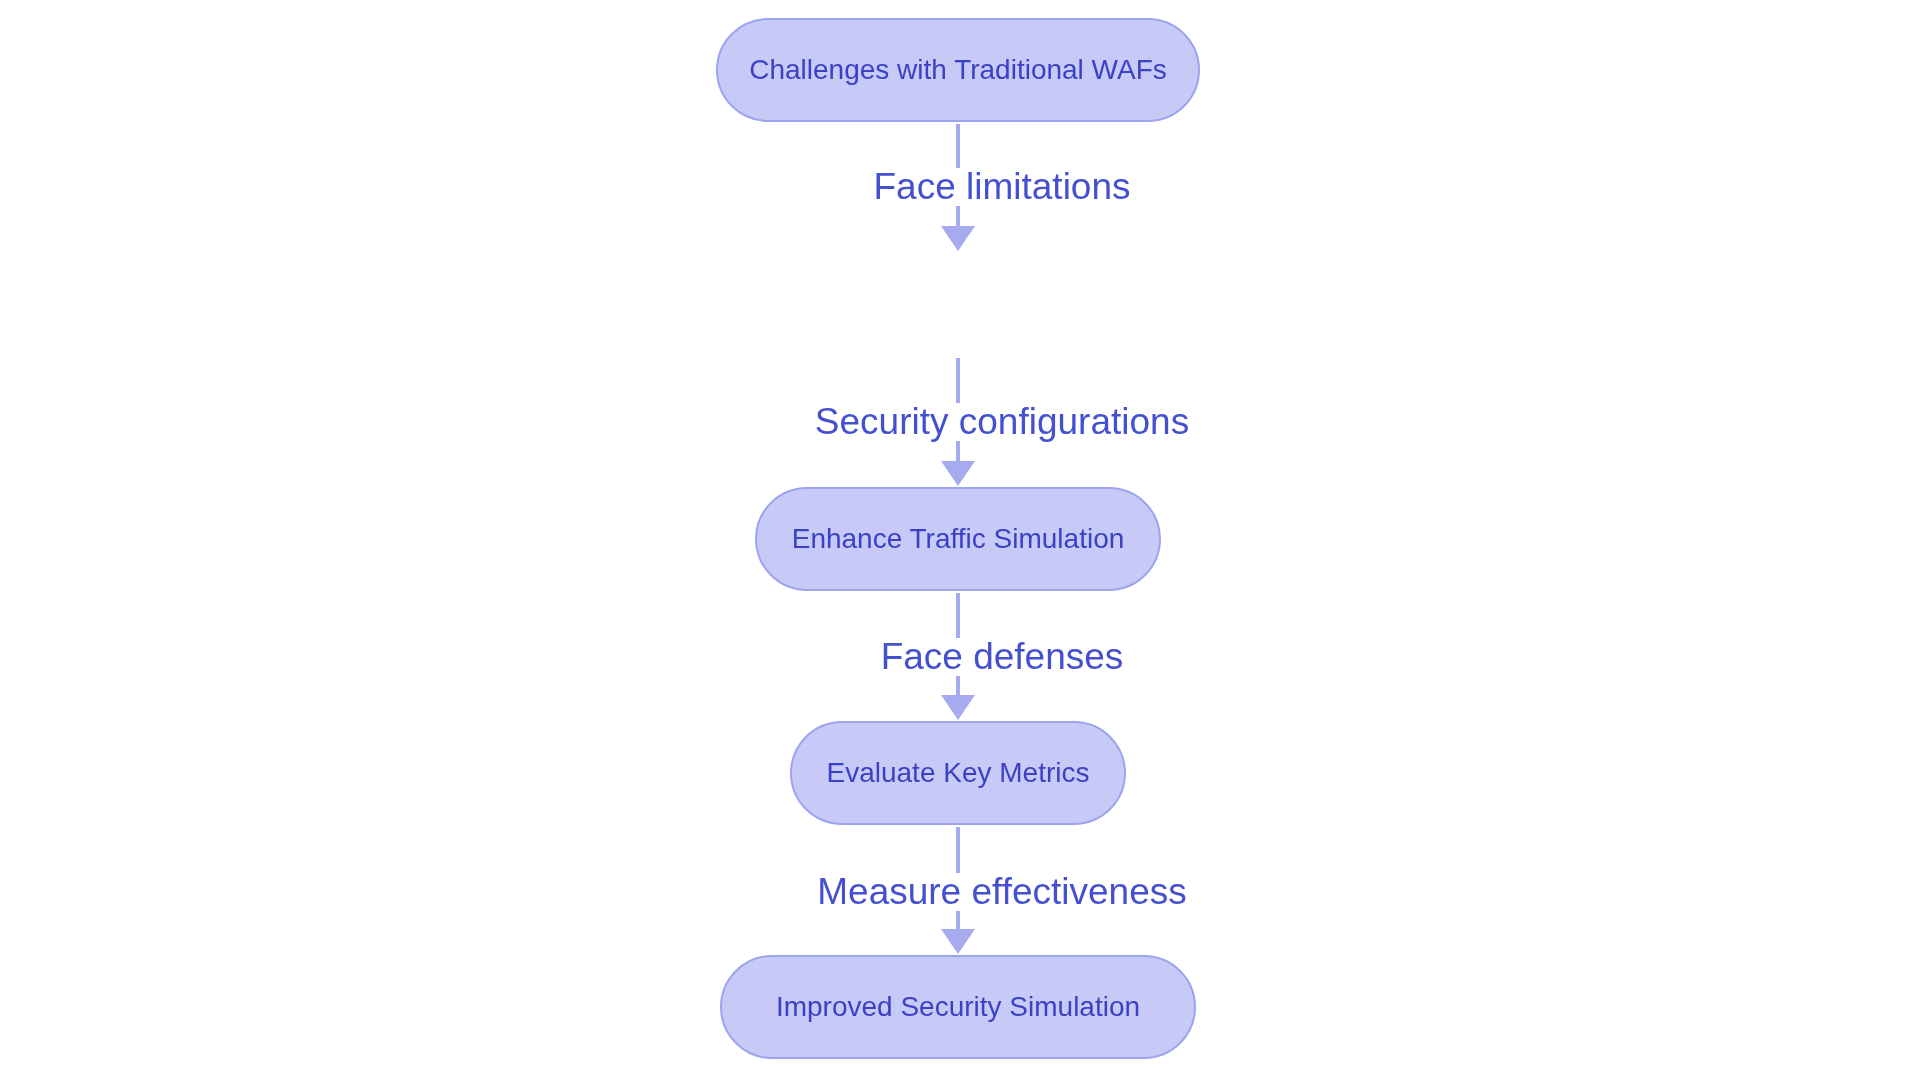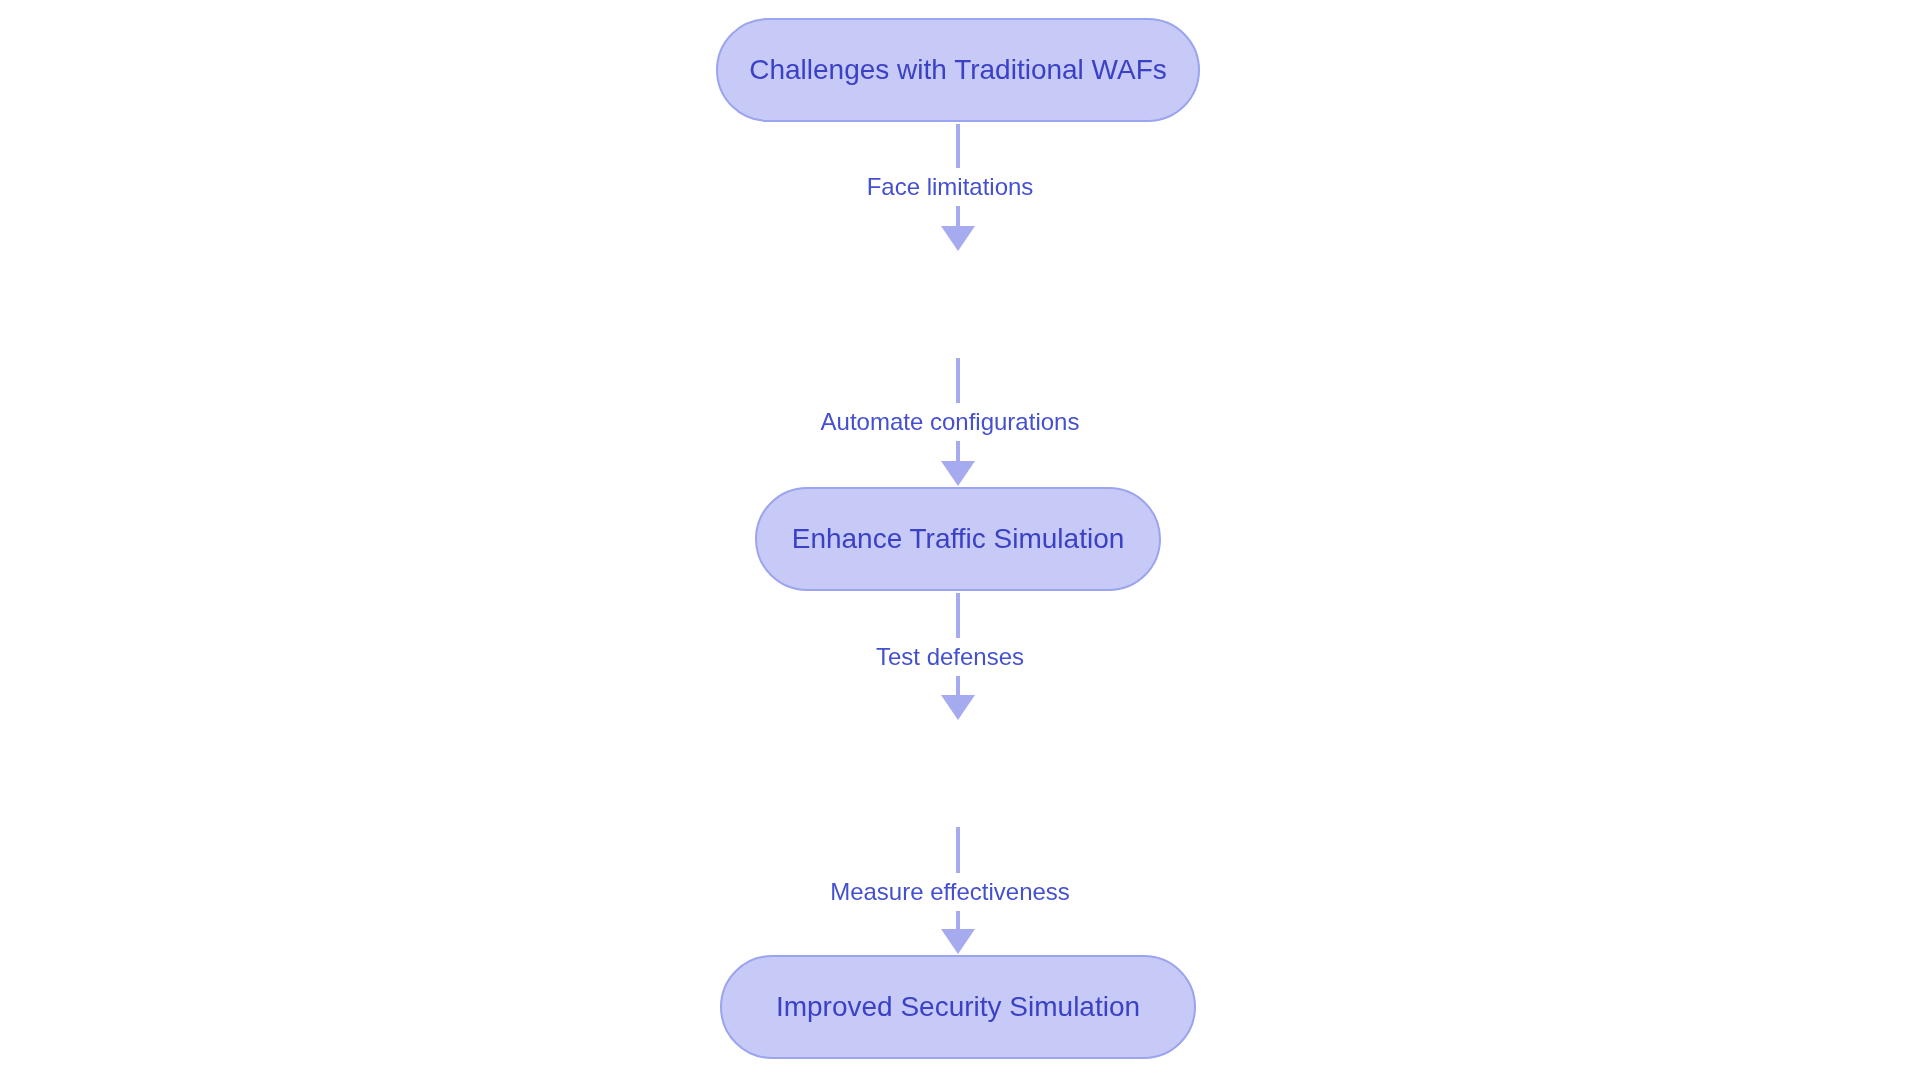--- a/index.html
+++ b/index.html
@@ -67,57 +67,58 @@
     border-top: 25px solid var(--edge-line);
     z-index: 0;
   }
   .a1 { top: 226px; }
   .a2 { top: 461px; }
   .a3 { top: 695px; }
   .a4 { top: 929px; }
 
   .edge-label {
     position: absolute;
-    left: 950px;
+    left: 1002px;
     transform: translateX(-50%);
     background: var(--bg);
     padding: 2px 8px;
-    font-size: 24px;
+    font-size: 37px;
     line-height: 34px;
     color: var(--edge-label-text);
     white-space: nowrap;
     z-index: 2;
   }
   .e1 { top: 168px; }
   .e2 { top: 403px; }
   .e3 { top: 638px; }
   .e4 { top: 873px; }
 </style>
 </head>
 <body>
 
 <div class="canvas">
 
   <div class="node n1">Challenges with Traditional WAFs</div>
 
 
   <div class="node n3">Enhance Traffic Simulation</div>
 
+  <div class="node n4">Evaluate Key Metrics</div>
 
   <div class="node n5">Improved Security Simulation</div>
 
   <div class="connector-line l1"></div>
   <div class="arrowhead a1"></div>
   <span class="edge-label e1">Face limitations</span>
 
   <div class="connector-line l2"></div>
   <div class="arrowhead a2"></div>
-  <span class="edge-label e2">Automate configurations</span>
+  <span class="edge-label e2">Security configurations</span>
 
   <div class="connector-line l3"></div>
   <div class="arrowhead a3"></div>
-  <span class="edge-label e3">Test defenses</span>
+  <span class="edge-label e3">Face defenses</span>
 
   <div class="connector-line l4"></div>
   <div class="arrowhead a4"></div>
   <span class="edge-label e4">Measure effectiveness</span>
 
 </div>
 
 </body></html>

